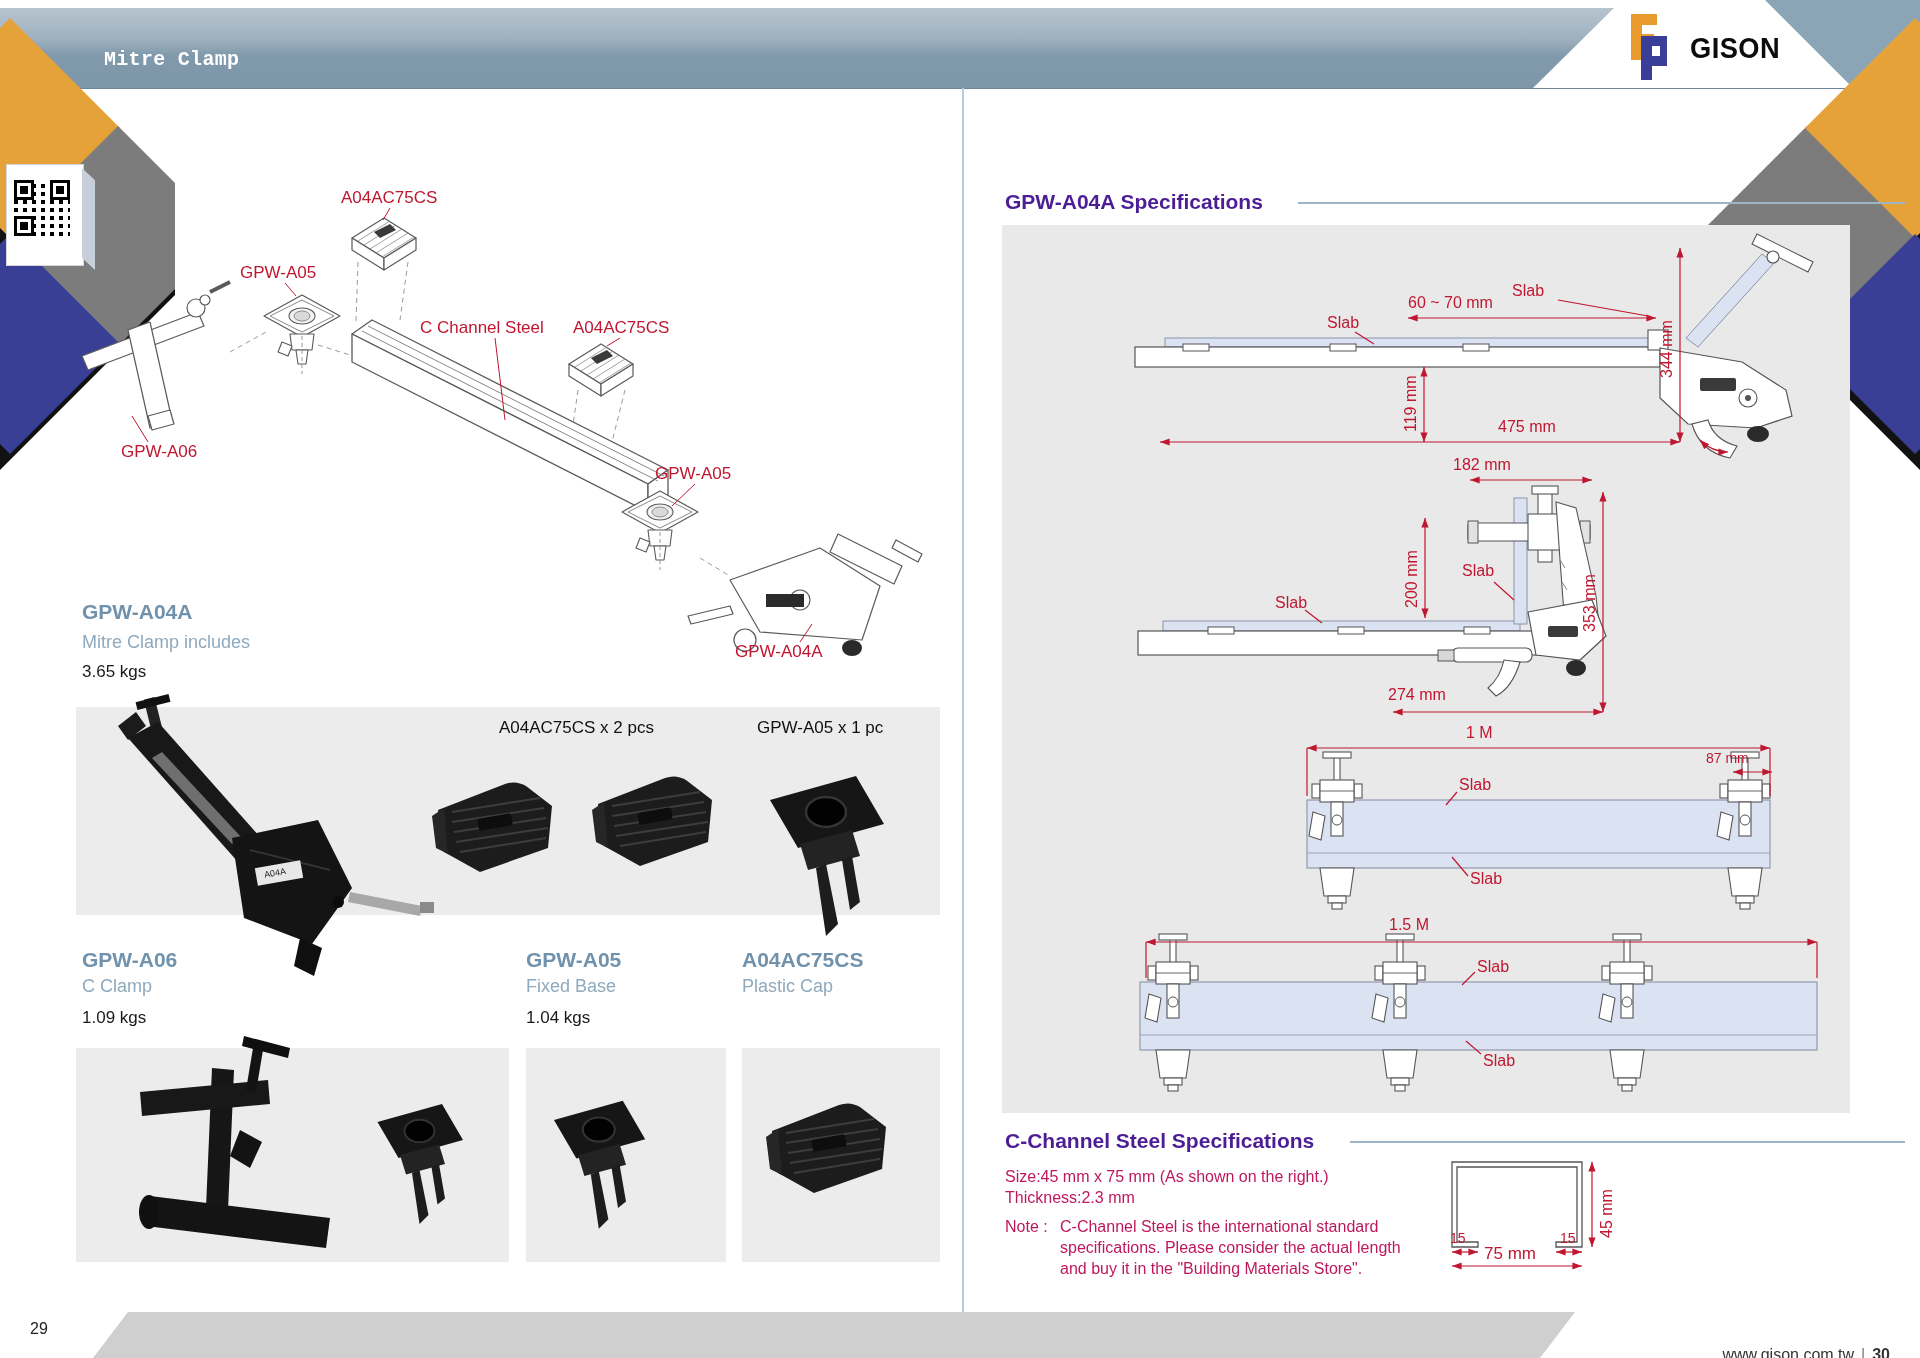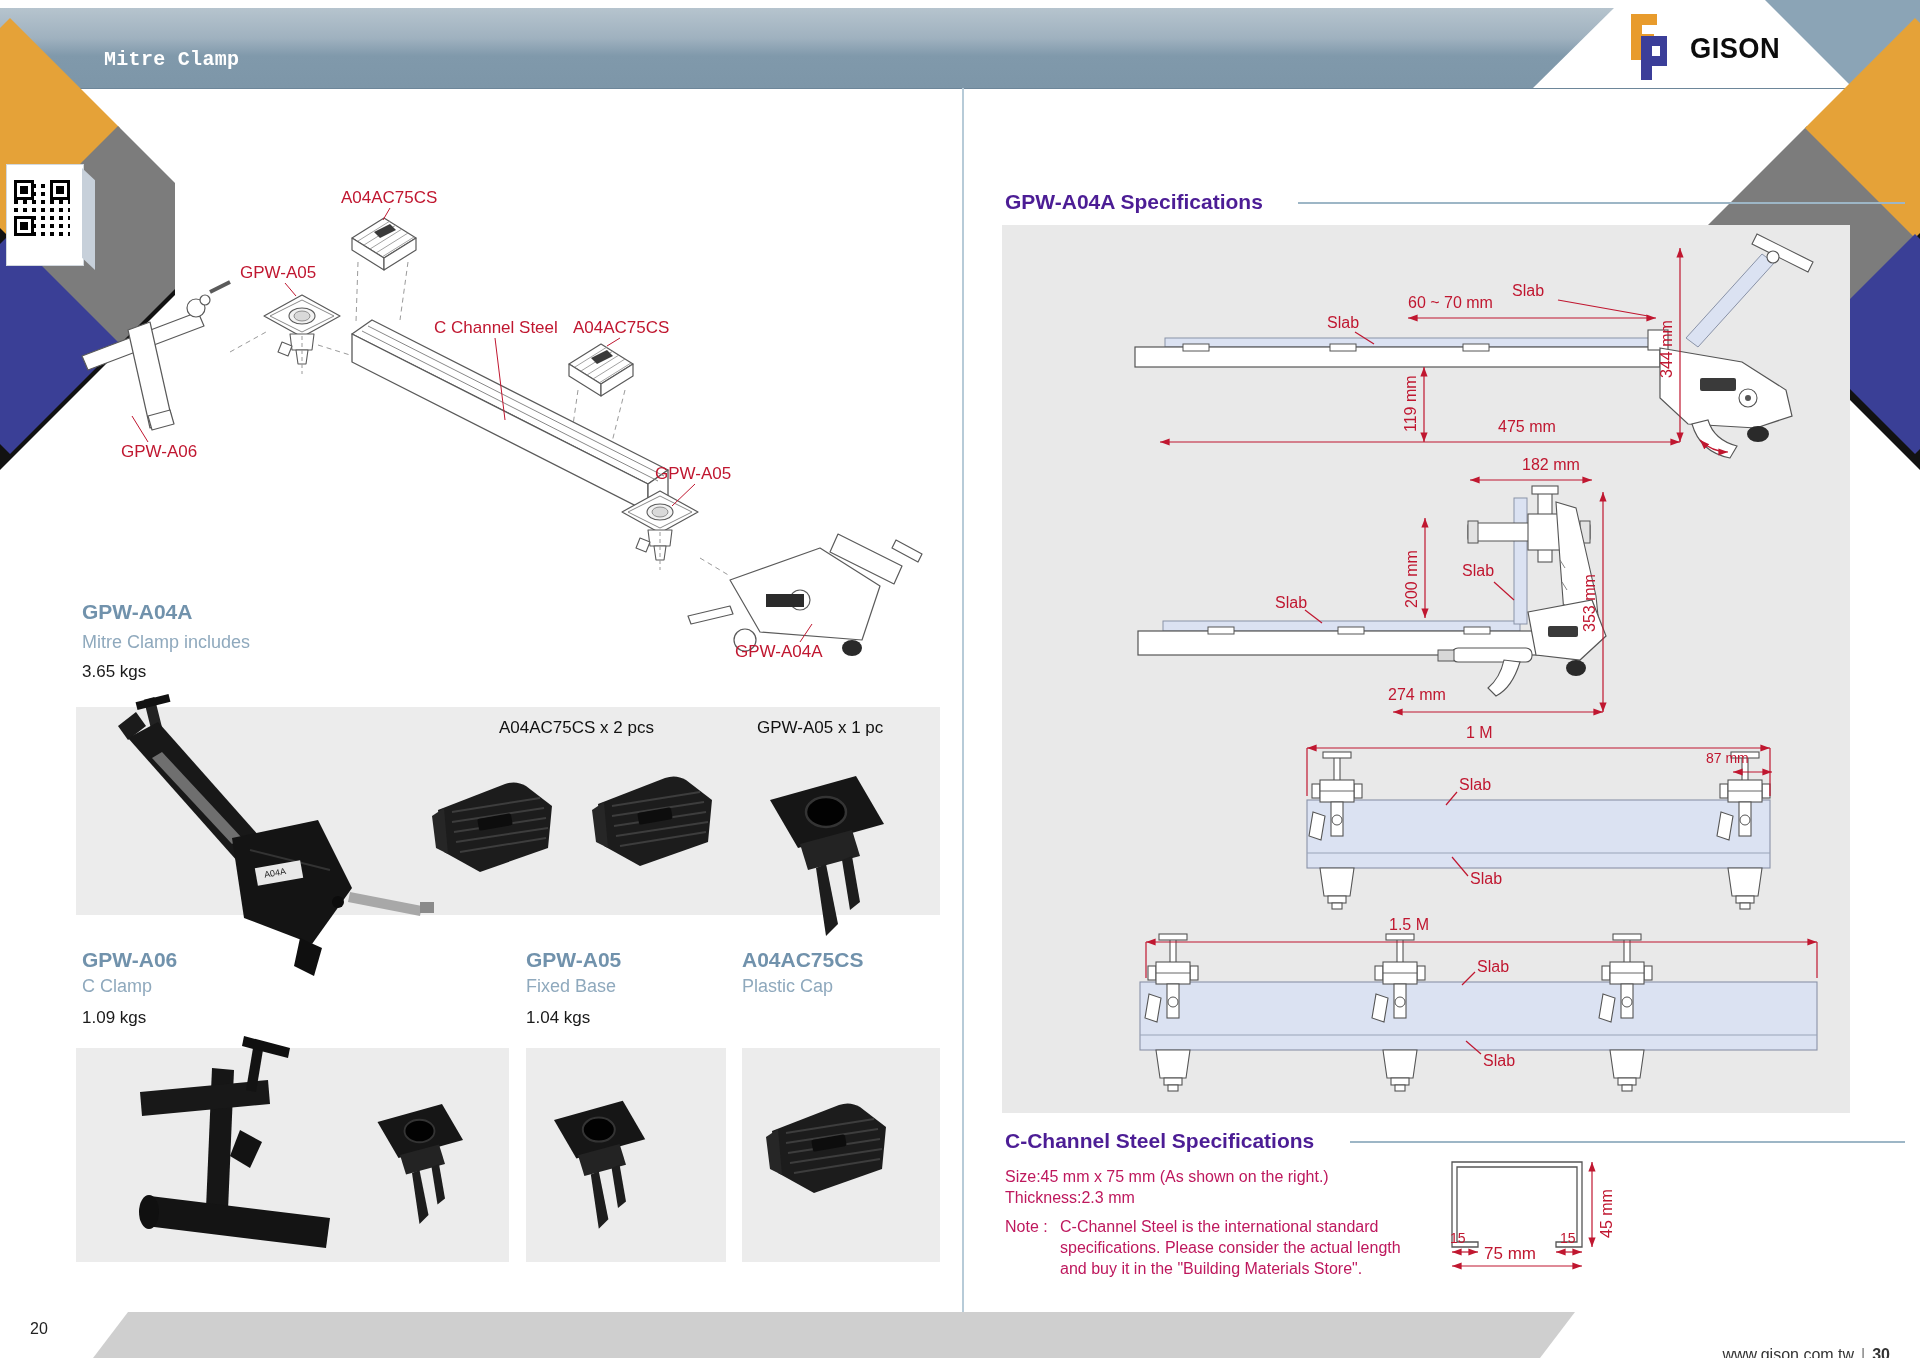--- a/index.html
+++ b/index.html
@@ -339,21 +339,21 @@
       <line x1="1592" y1="1162" x2="1592" y2="1247" marker-start="url(#ra)" marker-end="url(#ra)"></line>
       <line x1="1452" y1="1266" x2="1582" y2="1266" marker-start="url(#ra)" marker-end="url(#ra)"></line>
       <line x1="1452" y1="1252" x2="1478" y2="1252" marker-start="url(#ra)" marker-end="url(#ra)"></line>
       <line x1="1556" y1="1252" x2="1582" y2="1252" marker-start="url(#ra)" marker-end="url(#ra)"></line>
     </g>
   </g>
 </svg>
 
 <span class="t red" style="left:341px;top:188px">A04AC75CS</span>
 <span class="t red" style="left:240px;top:263px">GPW-A05</span>
-<span class="t red" style="left:434px;top:318px">C Channel Steel</span>
+<span class="t red" style="left:420px;top:318px">C Channel Steel</span>
 <span class="t red" style="left:573px;top:318px">A04AC75CS</span>
 <span class="t red" style="left:121px;top:442px">GPW-A06</span>
 <span class="t red" style="left:655px;top:464px">GPW-A05</span>
 <span class="t red" style="left:735px;top:642px">GPW-A04A</span>
 
 <span class="t model" style="left:82px;top:600px">GPW-A04A</span>
 <span class="t desc" style="left:82px;top:632px">Mitre Clamp  includes</span>
 <span class="t wt" style="left:82px;top:662px">3.65 kgs</span>
 
 <span class="t inc-label" style="left:484px;top:718px">A04AC75CS x 2 pcs</span>
@@ -372,21 +372,21 @@
 <span class="t sec-title" style="left:1005px;top:190px">GPW-A04A Specifications</span>
 <div class="rule" style="left:1298px;top:202px;width:607px"></div>
 
 <span class="t dim" style="left:1327px;top:314px">Slab</span>
 <span class="t dim" style="left:1408px;top:294px">60 ~ 70 mm</span>
 <span class="t dim" style="left:1512px;top:282px">Slab</span>
 <span class="t dim vert" style="left:1658px;top:378px">344 mm</span>
 <span class="t dim vert" style="left:1402px;top:432px">119 mm</span>
 <span class="t dim" style="left:1498px;top:418px">475 mm</span>
 
-<span class="t dim" style="left:1522px;top:456px">182 mm</span>
+<span class="t dim" style="left:1453px;top:456px">182 mm</span>
 <span class="t dim vert" style="left:1403px;top:608px">200 mm</span>
 <span class="t dim" style="left:1275px;top:594px">Slab</span>
 <span class="t dim" style="left:1462px;top:562px">Slab</span>
 <span class="t dim vert" style="left:1581px;top:632px">353 mm</span>
 <span class="t dim" style="left:1388px;top:686px">274 mm</span>
 
 <span class="t dim" style="left:1466px;top:724px">1 M</span>
 <span class="t dim-s" style="left:1706px;top:750px">87 mm</span>
 <span class="t dim" style="left:1459px;top:776px">Slab</span>
 <span class="t dim" style="left:1470px;top:870px">Slab</span>
@@ -401,16 +401,16 @@
 <span class="t body-text" style="left:1005px;top:1189px">Thickness:2.3 mm</span>
 <span class="t body-text" style="left:1005px;top:1218px">Note :</span>
 <span class="t body-text" style="left:1060px;top:1218px">C-Channel Steel is the international standard</span>
 <span class="t body-text" style="left:1060px;top:1239px">specifications. Please consider the actual length</span>
 <span class="t body-text" style="left:1060px;top:1260px">and buy it in the "Building Materials Store".</span>
 <span class="t dim vert" style="left:1598px;top:1238px">45 mm</span>
 <span class="t dim-s" style="left:1450px;top:1230px">15</span>
 <span class="t dim-b" style="left:1484px;top:1244px">75 mm</span>
 <span class="t dim-s" style="left:1560px;top:1230px">15</span>
 
-<span class="t" id="page-left-num">20</span>
+<span class="t" id="page-left-num">29</span>
 <span class="t" id="footer-right">
   <span>www.gison.com.tw</span><span class="sep">|</span><span class="pg">30</span>
 </span>
 
 </body></html>

